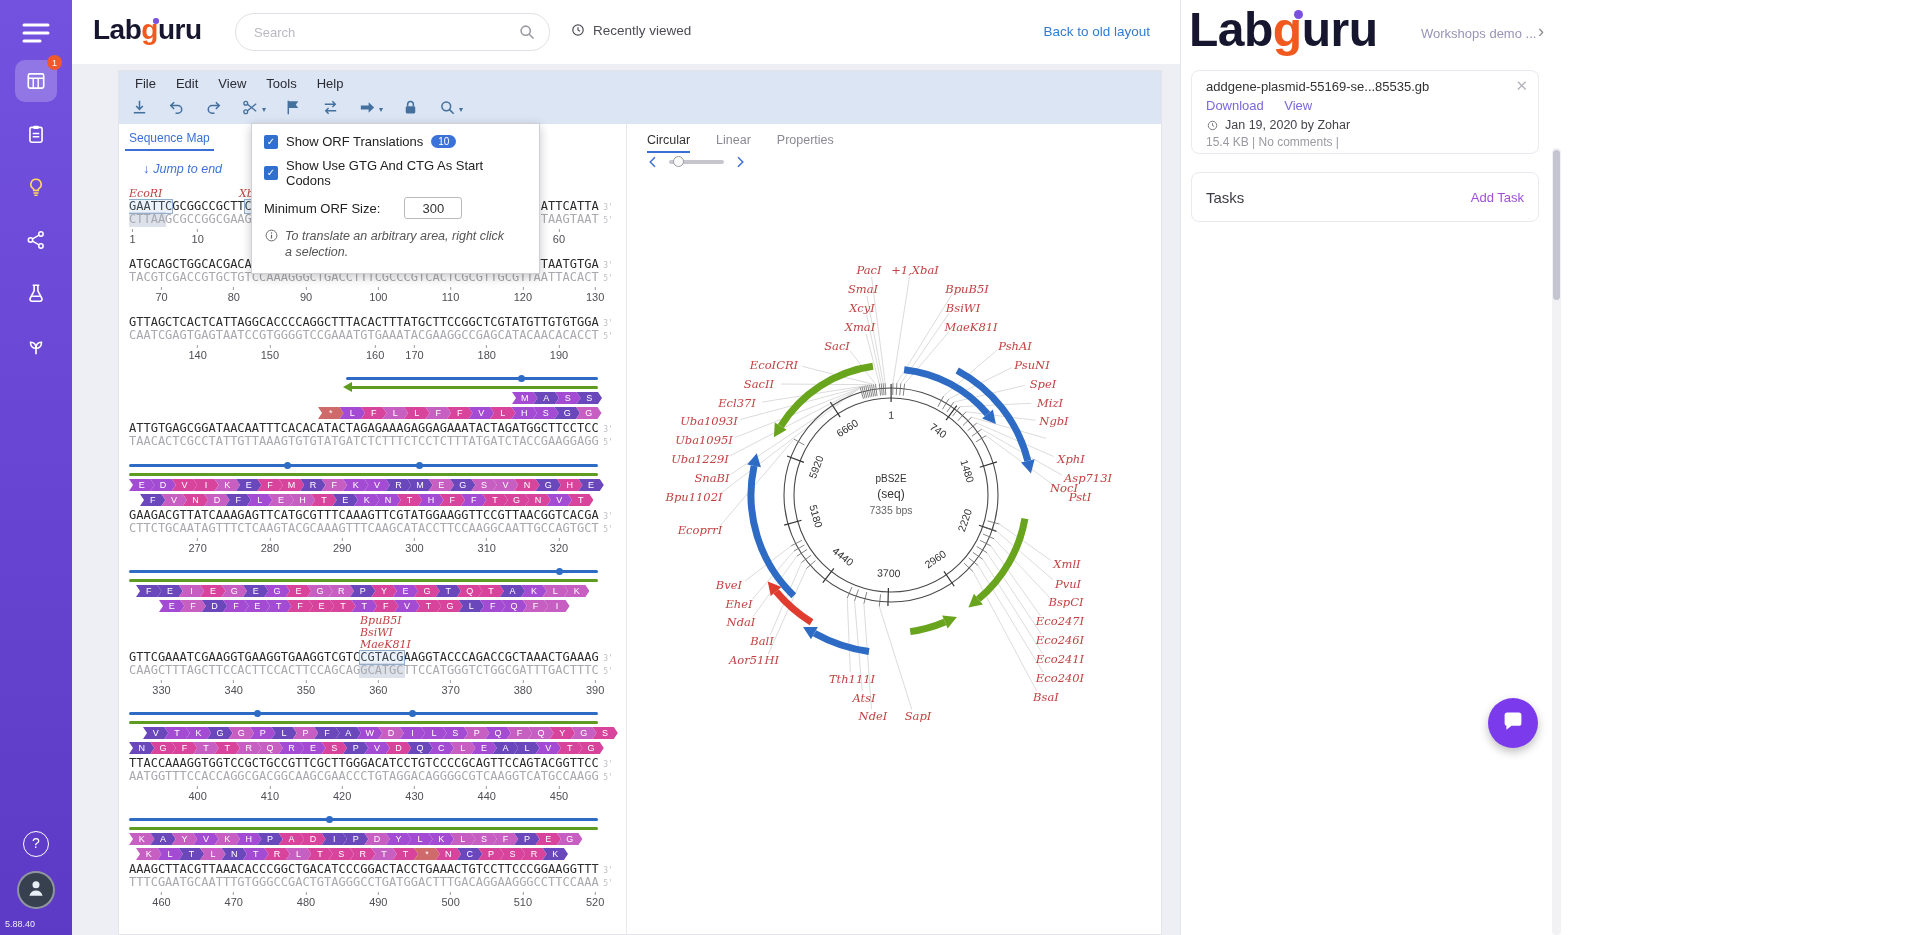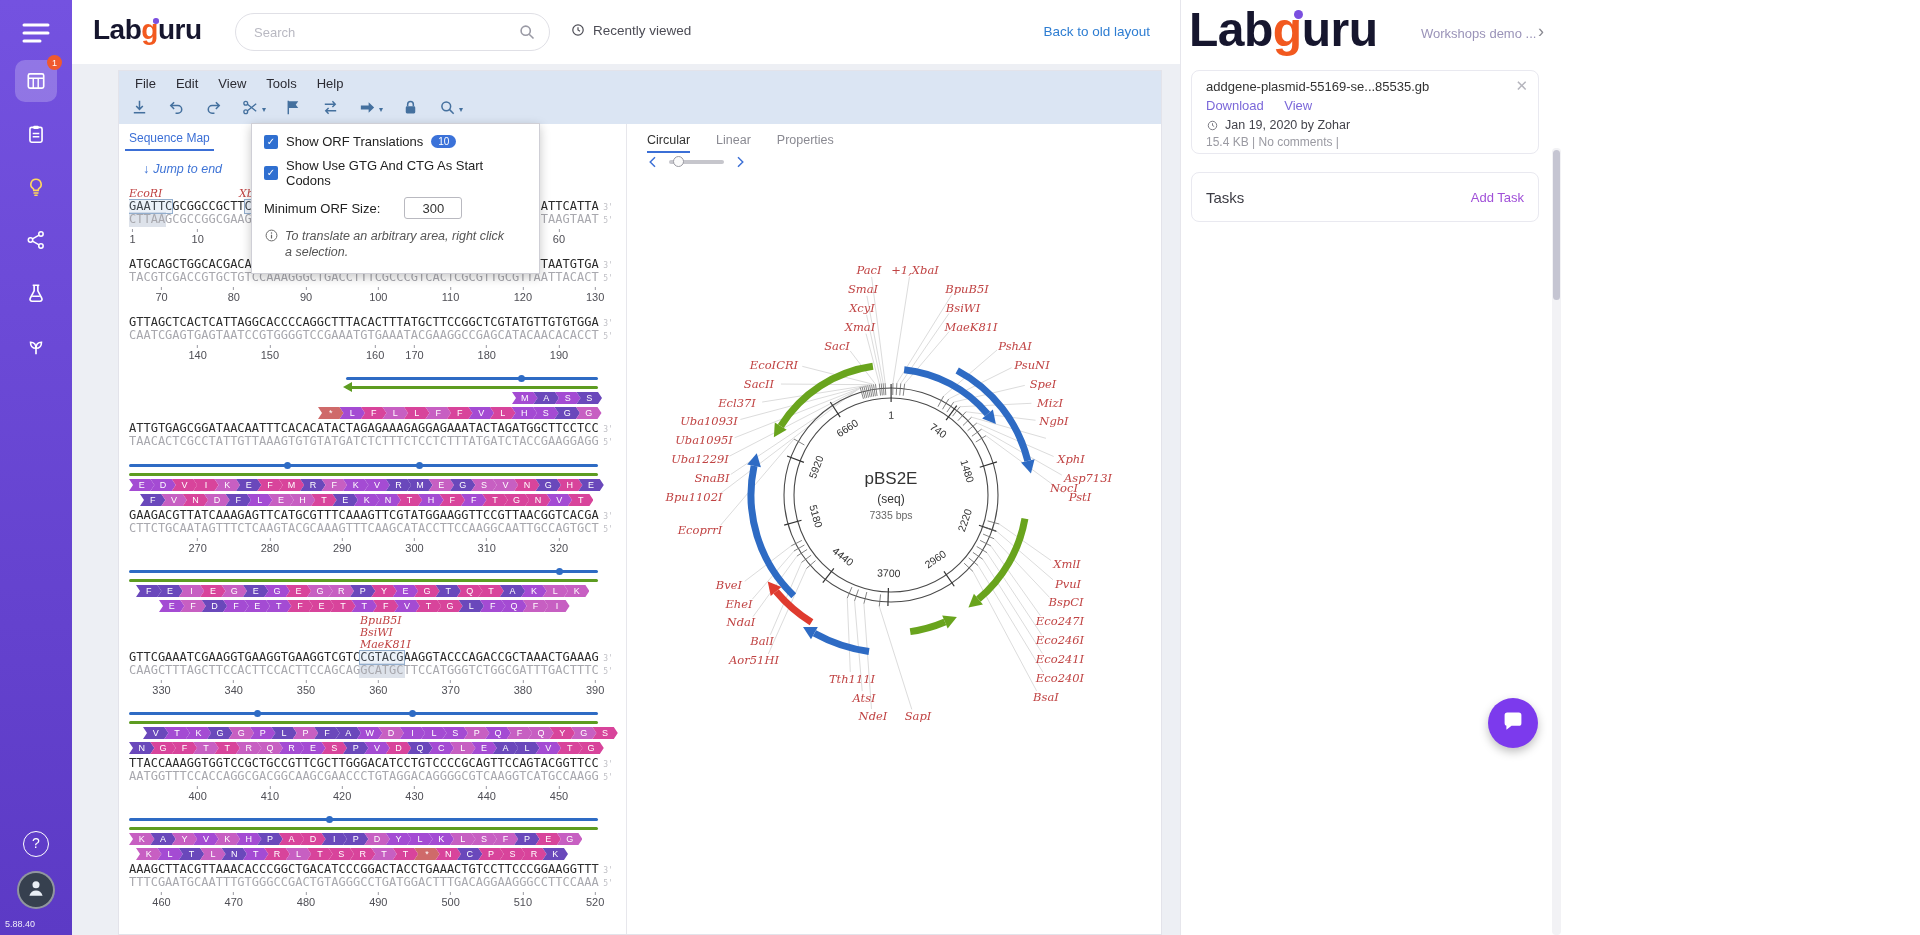--- a/index.html
+++ b/index.html
@@ -87,21 +87,21 @@
   .map-nav{position:absolute;left:14px;top:30px;display:flex;align-items:center;gap:8px;z-index:3}
   .mn-arrow{color:#3b6fd6;width:16px;height:16px;cursor:pointer}
   .mn-arrow svg{width:16px;height:16px}
   .mn-slider{position:relative;display:inline-block;width:55px;height:4px;background:#c6c6cc;border-radius:2px;cursor:pointer}
   .mn-thumb{position:absolute;left:4px;top:-4px;width:11px;height:11px;border-radius:50%;background:#fafafa;border:1px solid #9a9aa2}
   #map-area{position:absolute;left:0;top:26px;width:532px;height:640px}
   #map-svg{position:absolute;left:0;top:0}
   #map-labels{position:absolute;left:0;top:0;width:100%;height:100%}
   .enz-map{position:absolute;transform:translate(-50%,-50%);font-family:"DejaVu Serif",serif;font-style:italic;font-size:11.5px;color:#c04343;white-space:nowrap;cursor:pointer}
   .map-center{position:absolute;left:260px;top:345px;transform:translate(-50%,-50%);text-align:center;line-height:1.4;color:#333}
-  .pname{font-size:17px}
+  .pname{font-size:10px}
   .psub{font-size:12px}
   .psize{font-size:10.5px;color:#666}
 
   
   #orf-popup{position:absolute;left:132px;top:52px;width:289px;background:#fff;border:1px solid #cfcfd6;box-shadow:0 3px 10px rgba(0,0,0,.22);padding:10px 12px 12px;z-index:60}
   .pp-row{display:flex;align-items:center;gap:8px;margin-bottom:9px}
   .cbx{flex:0 0 14px;width:14px;height:14px;background:#2f6fd0;border-radius:2px;color:#fff;font-size:10px;line-height:14px;text-align:center;cursor:pointer}
   .pp-label{font-size:13px;color:#222}
   .badge10{background:#3b72d9;color:#fff;border-radius:9px;font-size:10px;padding:1px 7px}
   .pp-input{width:58px;height:22px;border:1px solid #b9b9c0;border-radius:3px;text-align:center;font-size:13px;color:#333;margin-left:16px}

